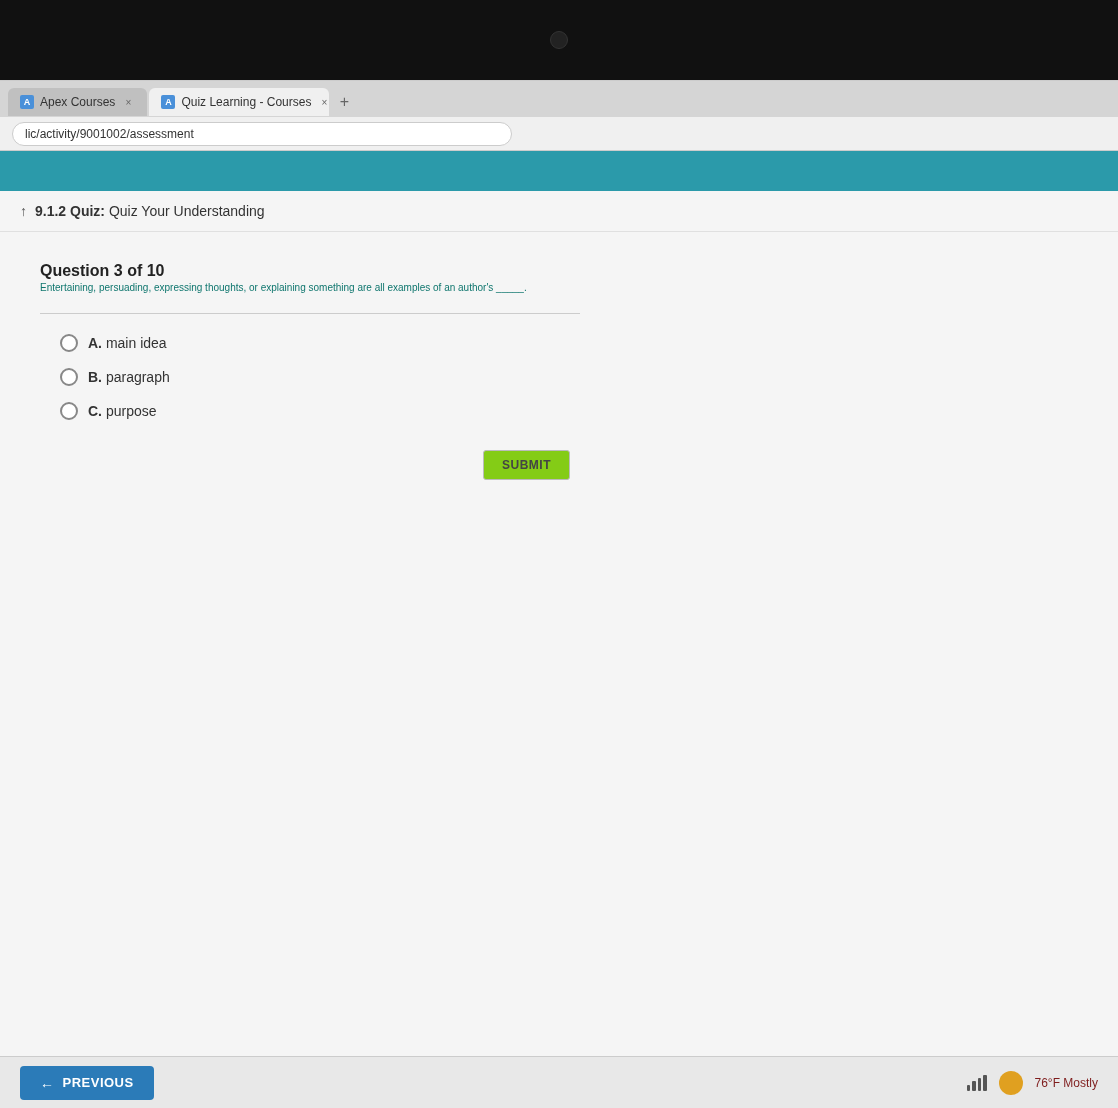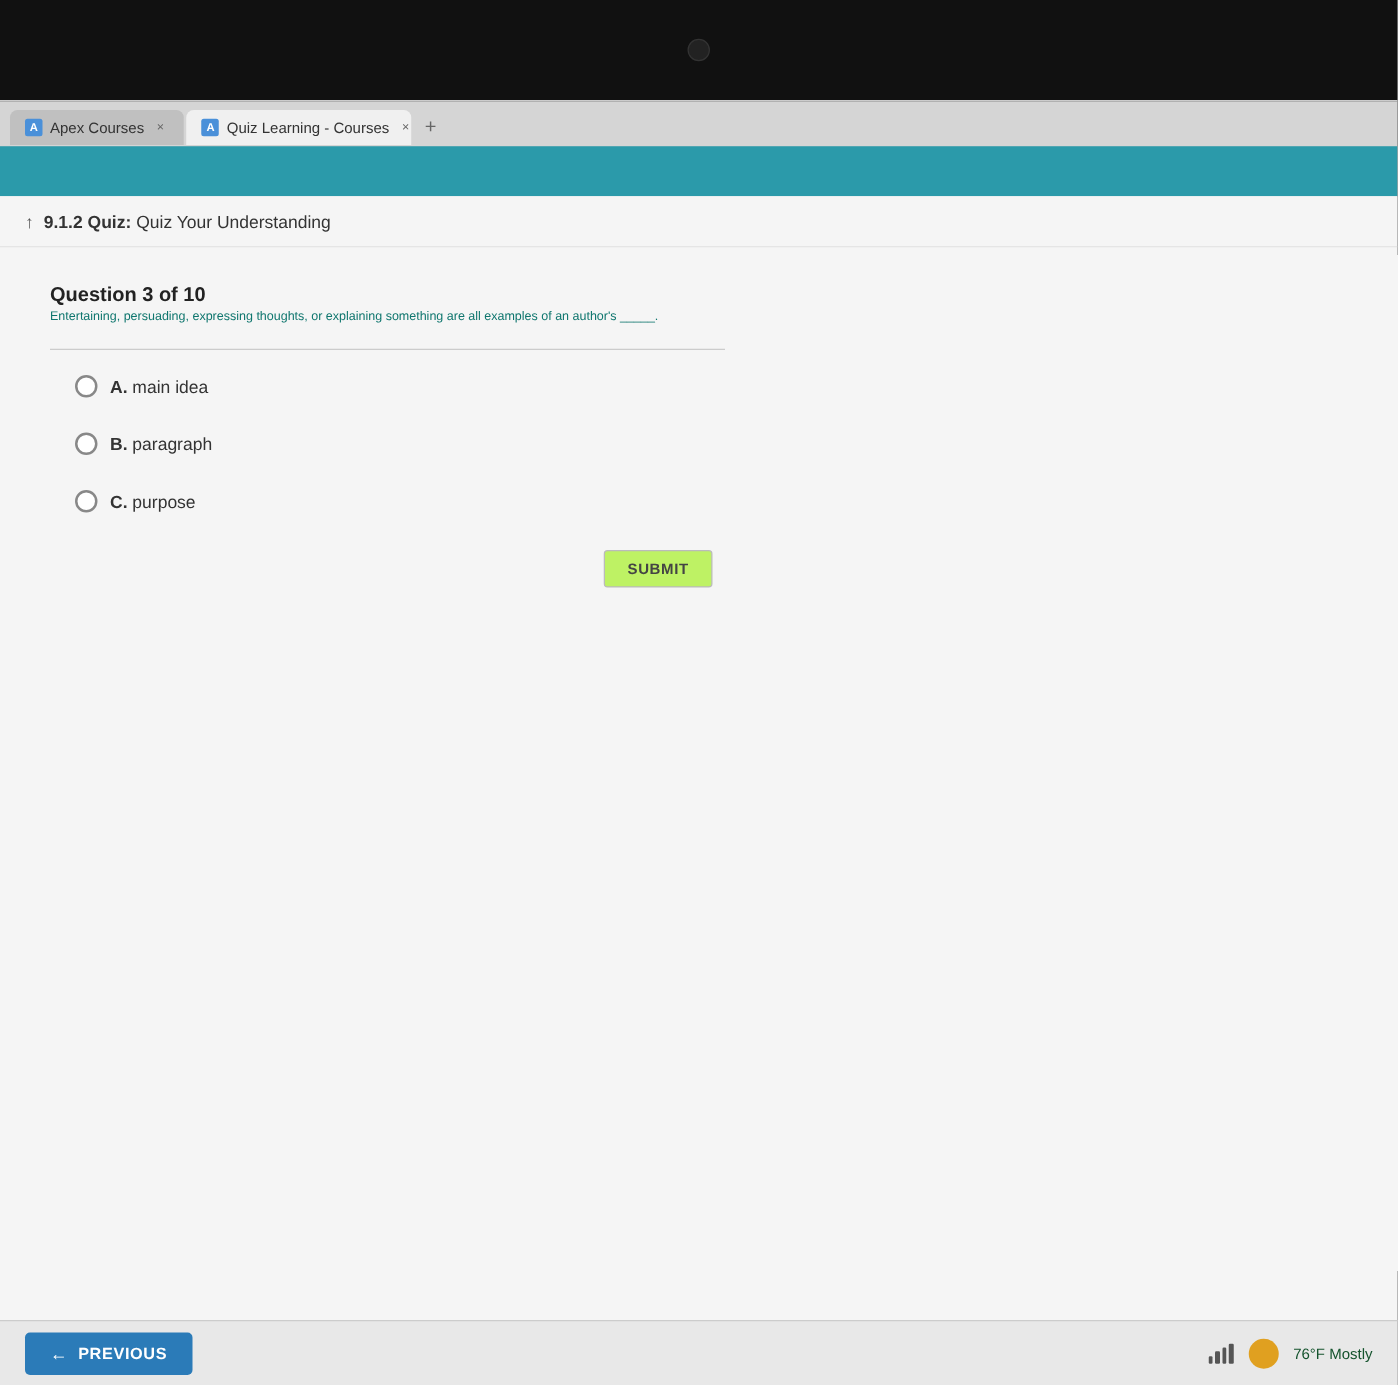--- a/index.html
+++ b/index.html
@@ -183,21 +183,21 @@
     .question-divider {
       border: none;
       border-top: 1px solid #ccc;
       margin-bottom: 20px;
       max-width: 540px;
     }
 
     .answer-options {
       display: flex;
       flex-direction: column;
-      gap: 28px;
+      gap: 16px;
       margin-left: 20px;
       margin-bottom: 30px;
     }
 
     .answer-option {
       display: flex;
       align-items: center;
       gap: 10px;
       cursor: pointer;
     }
@@ -221,21 +221,21 @@
     }
 
     .submit-row {
       display: flex;
       justify-content: flex-end;
       max-width: 540px;
       padding-right: 10px;
     }
 
     .submit-btn {
-      background: #bef264;
+      background: #84cc16;
       border: 1px solid #bbb;
       border-radius: 3px;
       padding: 7px 18px;
       font-size: 12px;
       font-weight: bold;
       color: #444;
       letter-spacing: 0.5px;
       cursor: pointer;
       text-transform: uppercase;
     }
@@ -284,21 +284,21 @@
     .weather-icon {
       width: 24px;
       height: 24px;
       background: #e0a020;
       border-radius: 50%;
       position: relative;
     }
 
     .weather-text {
       font-size: 12px;
-      color: #14532d;
+      color: #7f1d1d;
     }
 
     .network-icon {
       width: 20px;
       height: 16px;
       display: flex;
       align-items: flex-end;
       gap: 2px;
     }
 
@@ -331,20 +331,23 @@
       <div class="tab-close">×</div>
     </div>
     <div class="tab active">
       <div class="tab-favicon">A</div>
       <span>Quiz Learning - Courses</span>
       <div class="tab-close">×</div>
     </div>
     <div class="tab-new">+</div>
   </div>
 
+  <div class="address-bar">
+    <input class="address-input" type="text" value="lic/activity/9001002/assessment" style="">
+  </div>
 </div>
 
 <div class="page-wrapper">
 
   <div class="teal-bar"></div>
 
   <div class="breadcrumb-bar">
     <span class="breadcrumb-icon">↑</span>
     <span class="breadcrumb-text">
       <span class="quiz-label">9.1.2 Quiz:</span>

